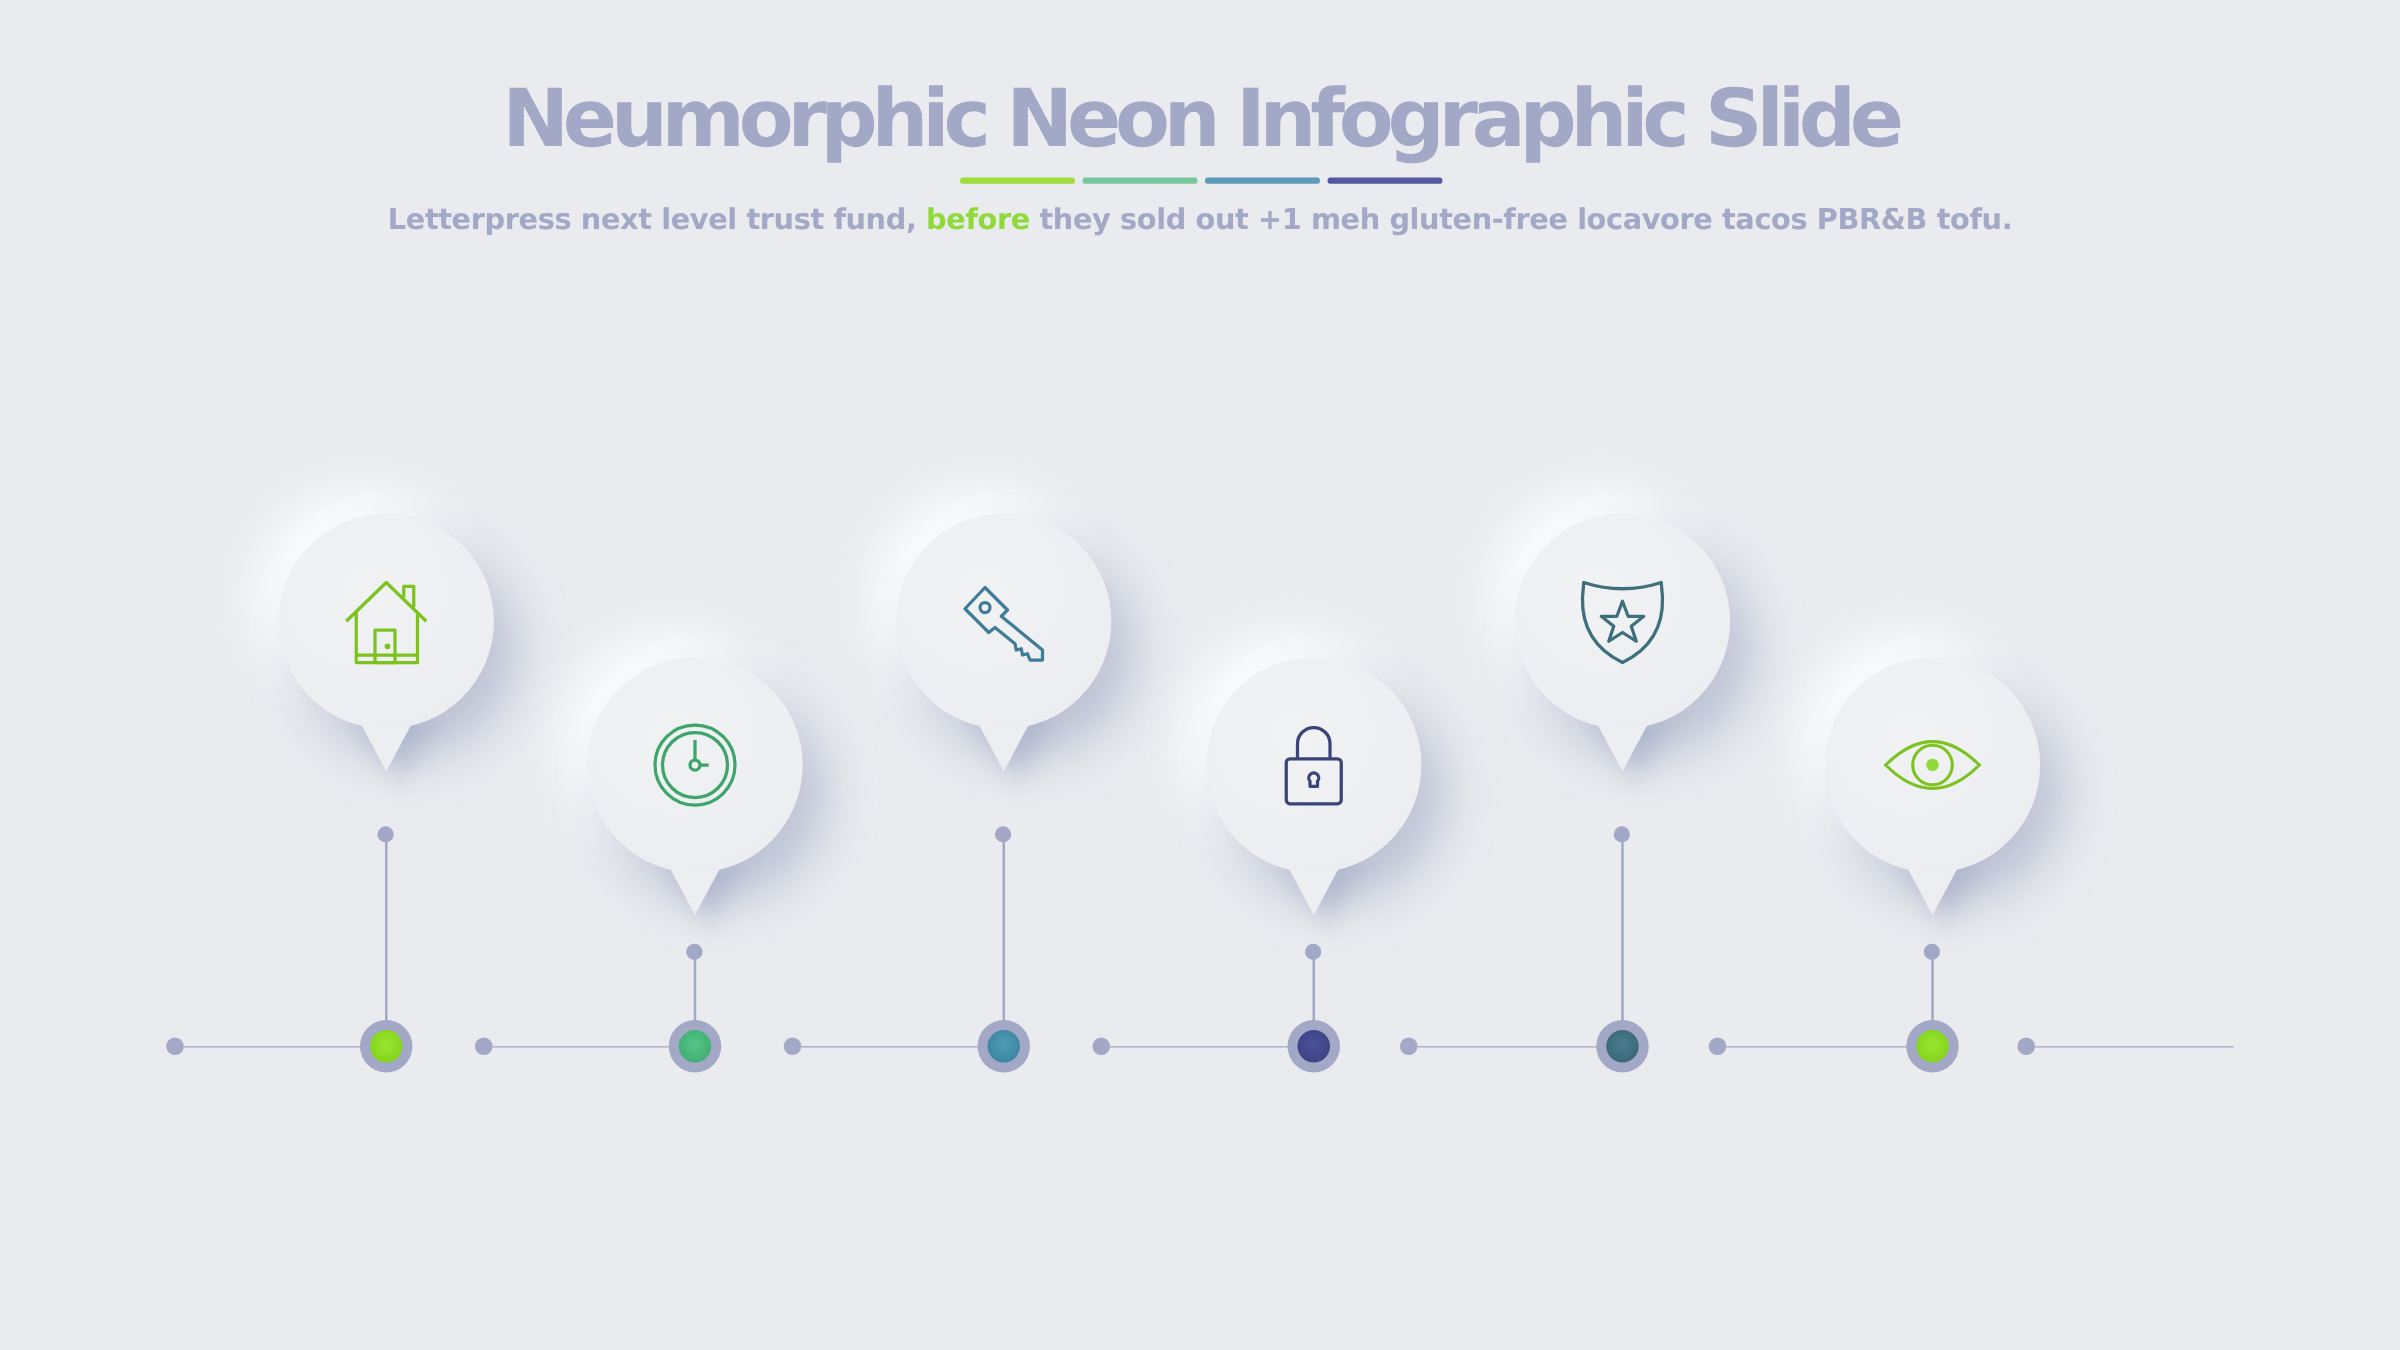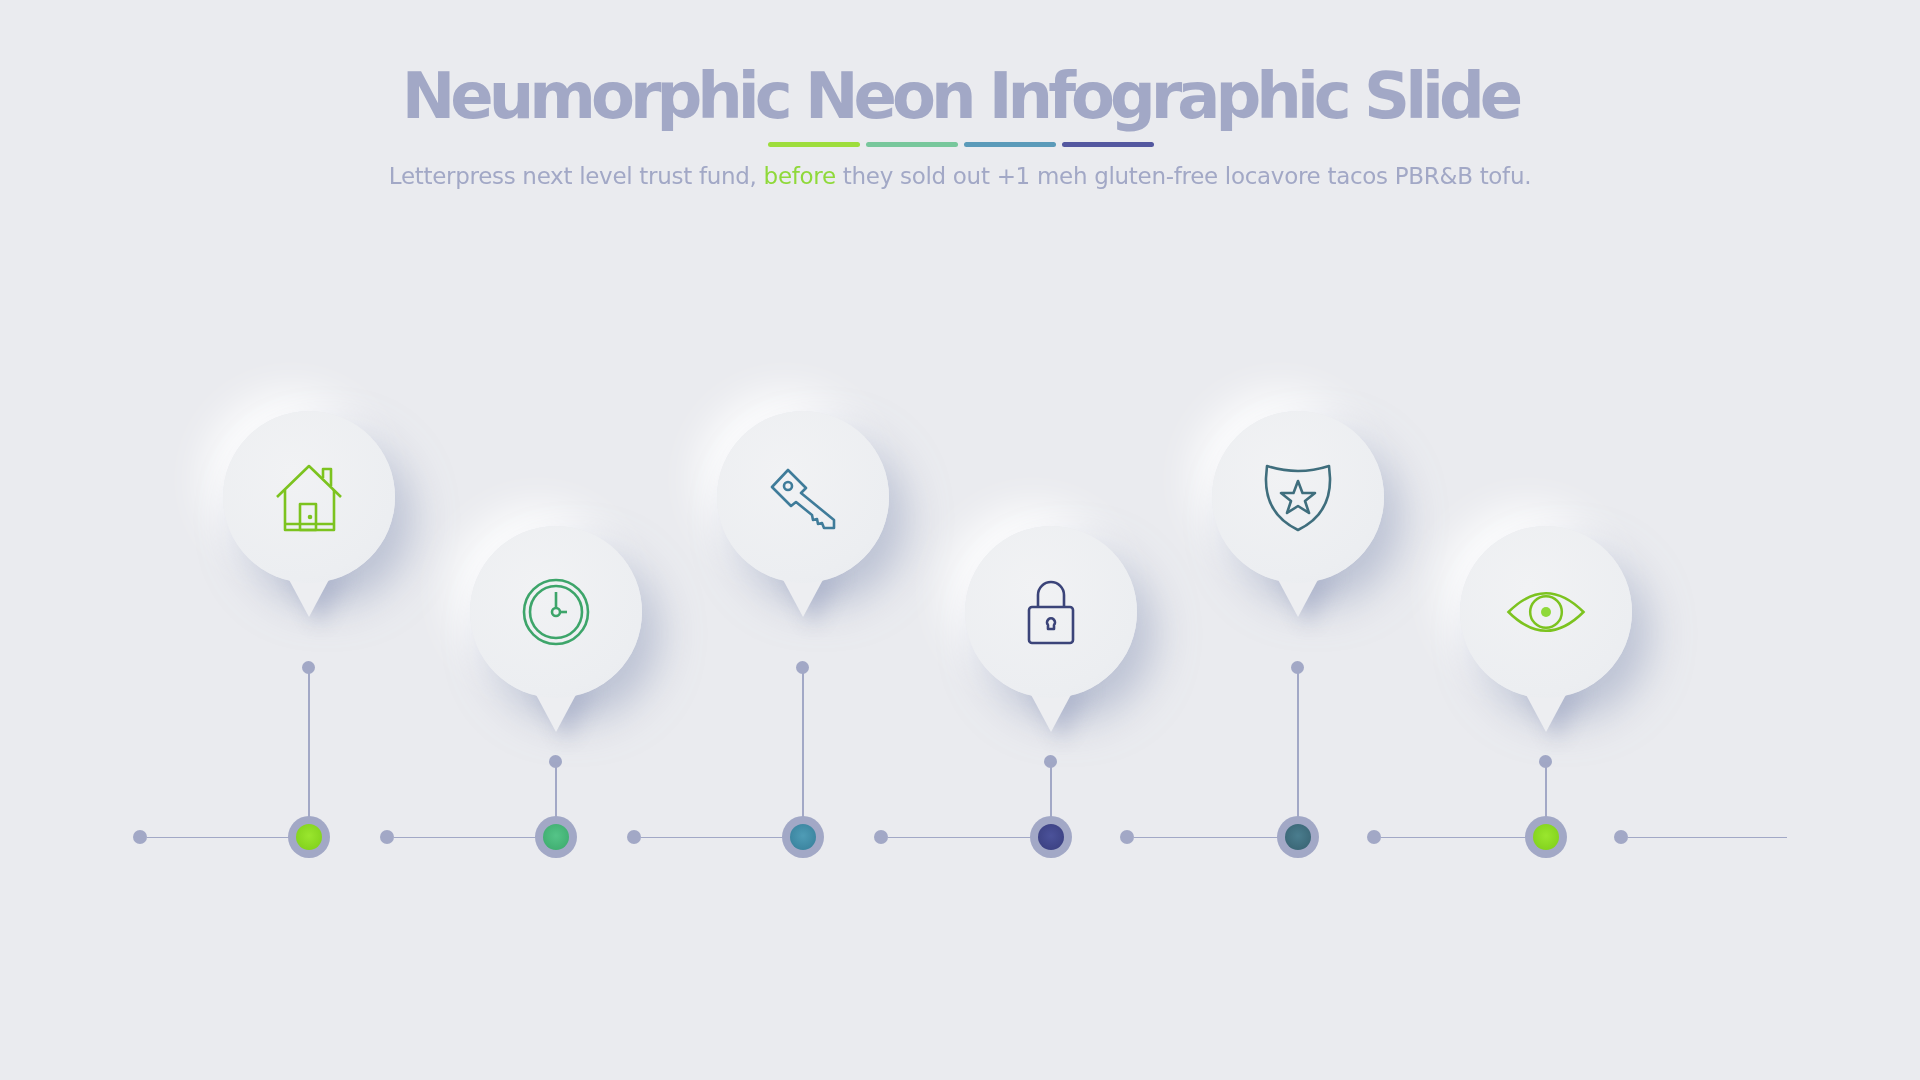--- a/index.html
+++ b/index.html
@@ -13,21 +13,21 @@
     position:absolute; left:0; width:1920px; top:56px;
     text-align:center; font-weight:bold; font-size:64px;
     letter-spacing:-5px; color:#a2a8c6; line-height:80px;
     font-family:"DejaVu Sans", sans-serif;
   }
   .bars { position:absolute; top:142px; left:768px; display:flex; gap:6px; }
   .bar { width:92px; height:5px; border-radius:3px; }
   .subtitle {
     position:absolute; left:0; width:1920px; top:163px;
     text-align:center; font-size:23px; color:#a2a8c6;
-    font-family:"DejaVu Sans", sans-serif; letter-spacing:-0.3px;
+    font-family:"DejaVu Sans", sans-serif; letter-spacing:-0.3px;font-weight:bold;
   }
   .subtitle .hl { color:#8fd93a; }
   .pin { position:absolute; width:172px; height:210px; }
   .pin .shadow {
     position:absolute; left:0; top:0; width:172px; height:172px; border-radius:50%;
     box-shadow: 18px 22px 40px rgba(150,160,190,0.55), -18px -18px 40px rgba(255,255,255,0.95);
   }
   .pin .tail {
     position:absolute; left:56px; top:150px; width:0; height:0;
     border-left:30px solid transparent; border-right:30px solid transparent;

